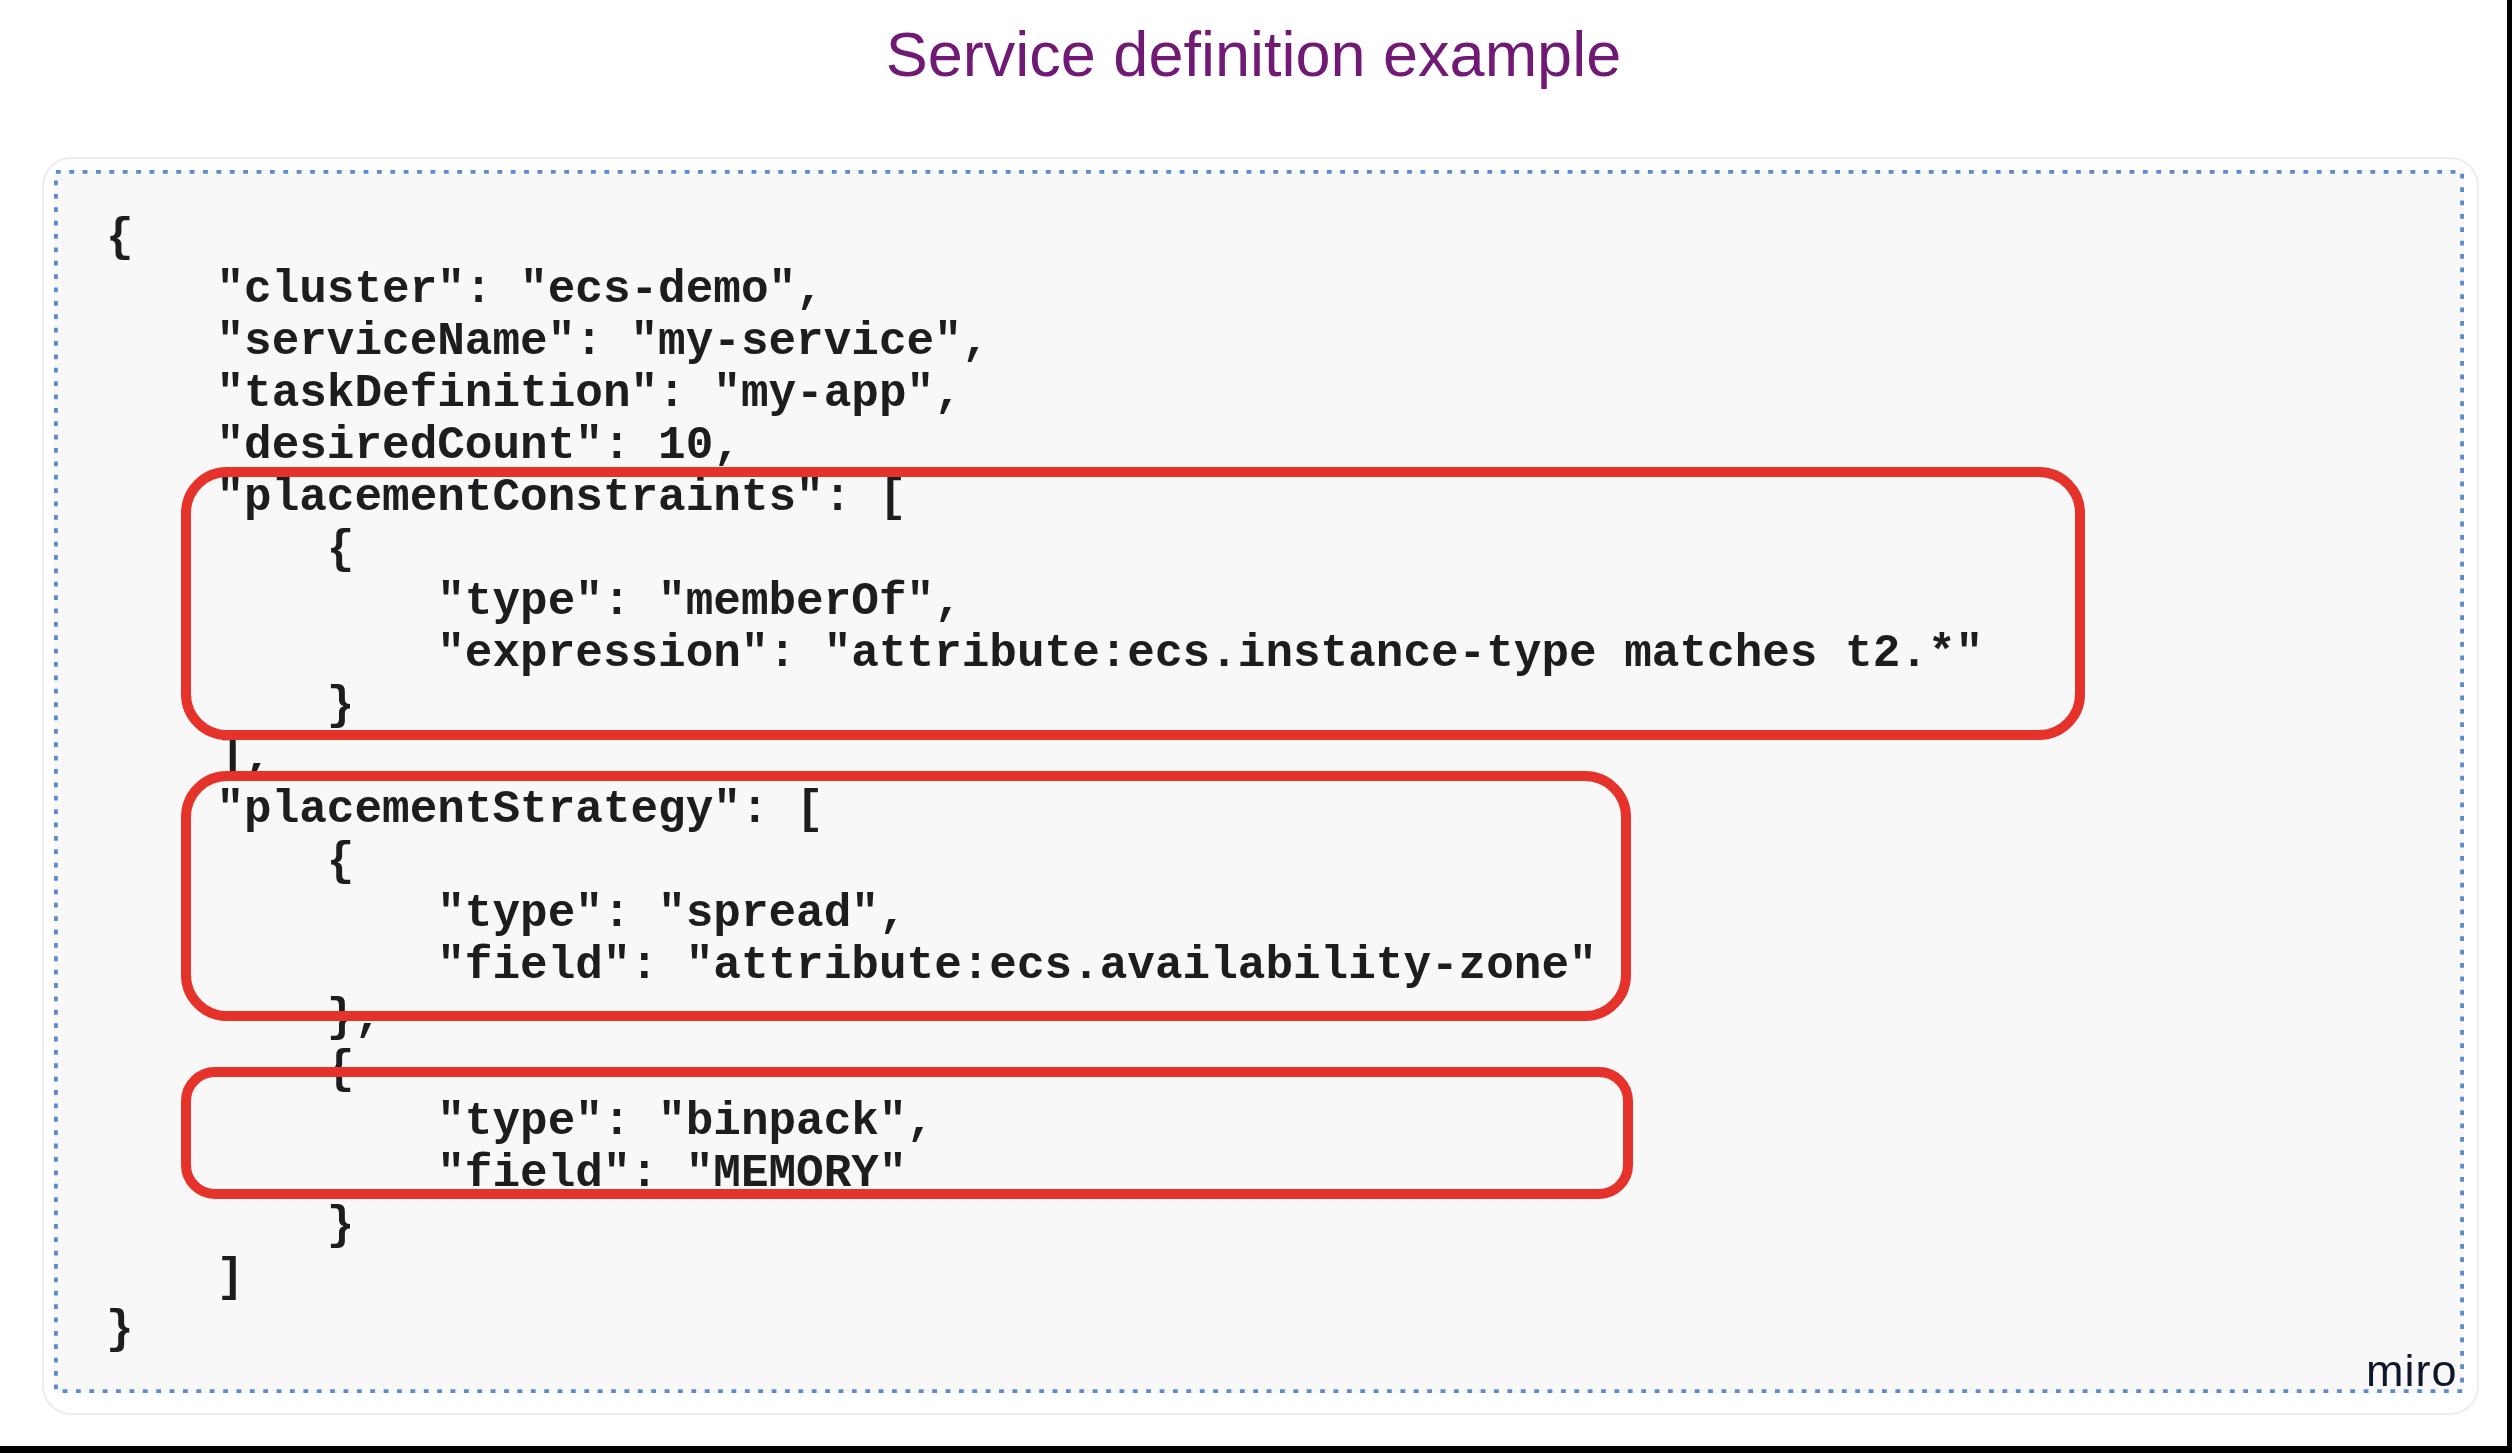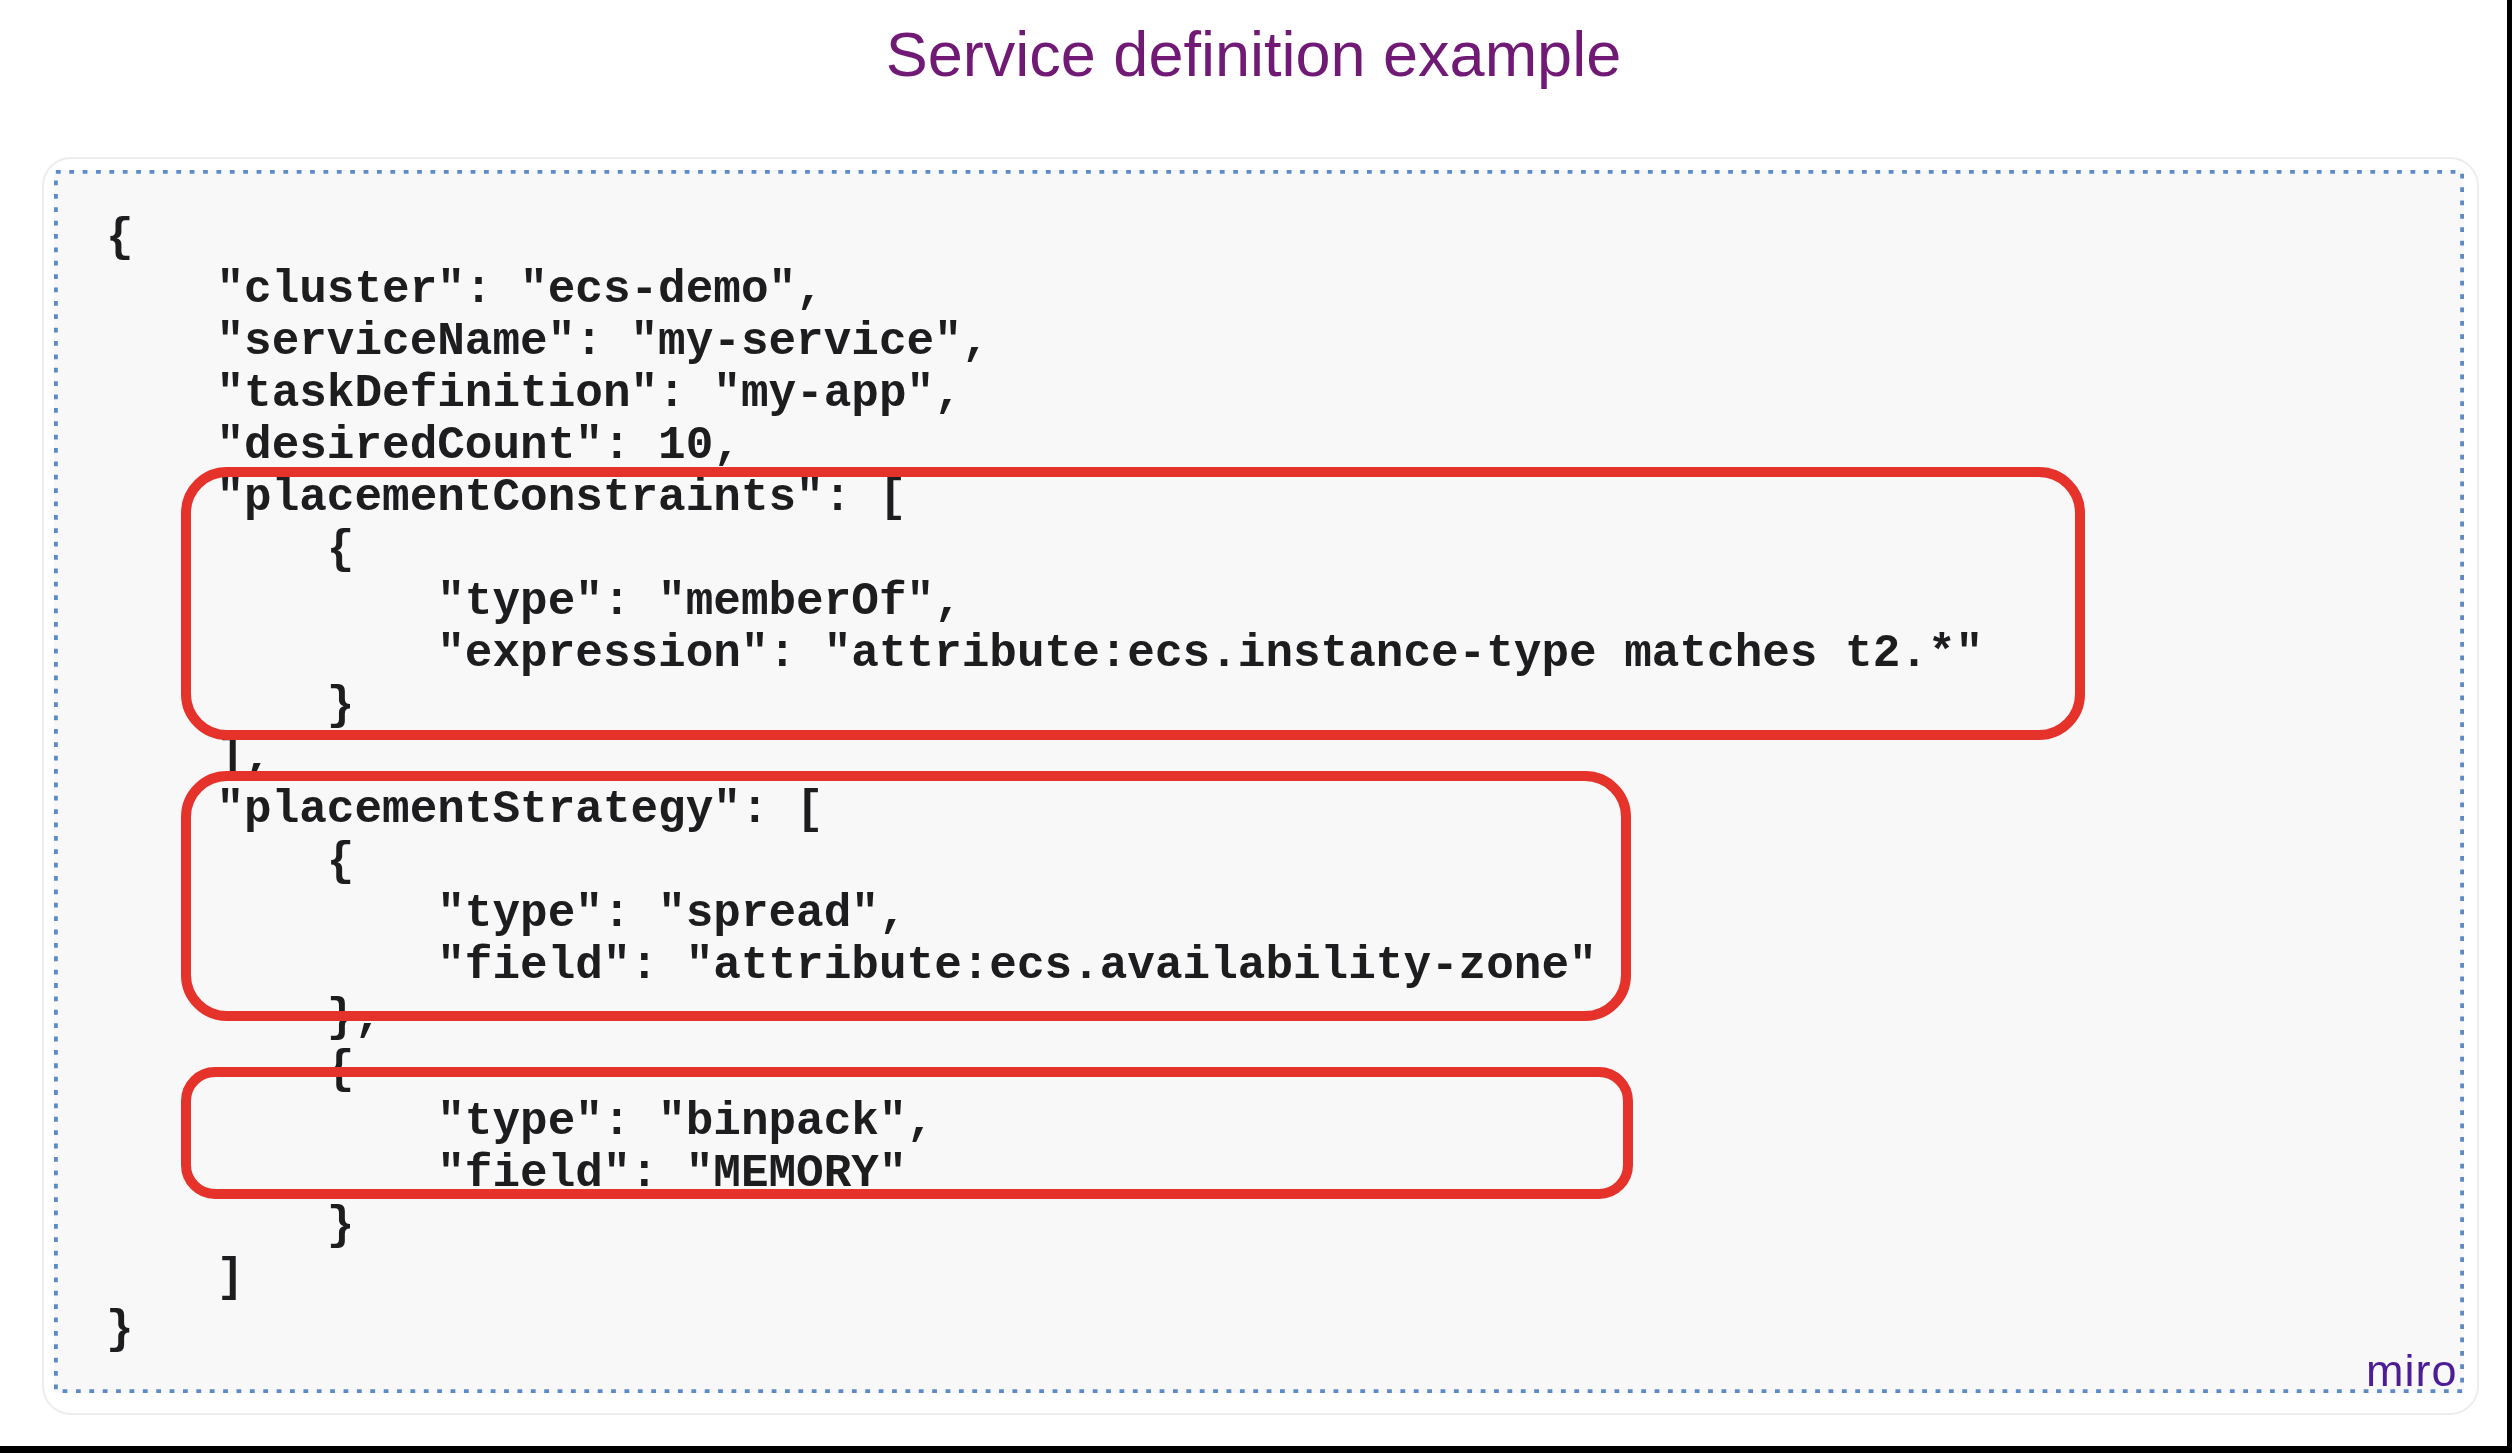--- a/index.html
+++ b/index.html
@@ -103,21 +103,21 @@
     border-radius: 34px;
   }
   .watermark {
     position: absolute;
     left: 2366px;
     top: 1348px;
     font-size: 45px;
     line-height: 1;
     font-weight: 500;
     letter-spacing: 1px;
-    color: #4c1d95;
+    color: #0f172a;
     font-family: "Liberation Sans", sans-serif;
   }
 </style>
 </head>
 <body>
 
 <div class="page">
 
   <h1 class="title">Service definition example</h1>
 

